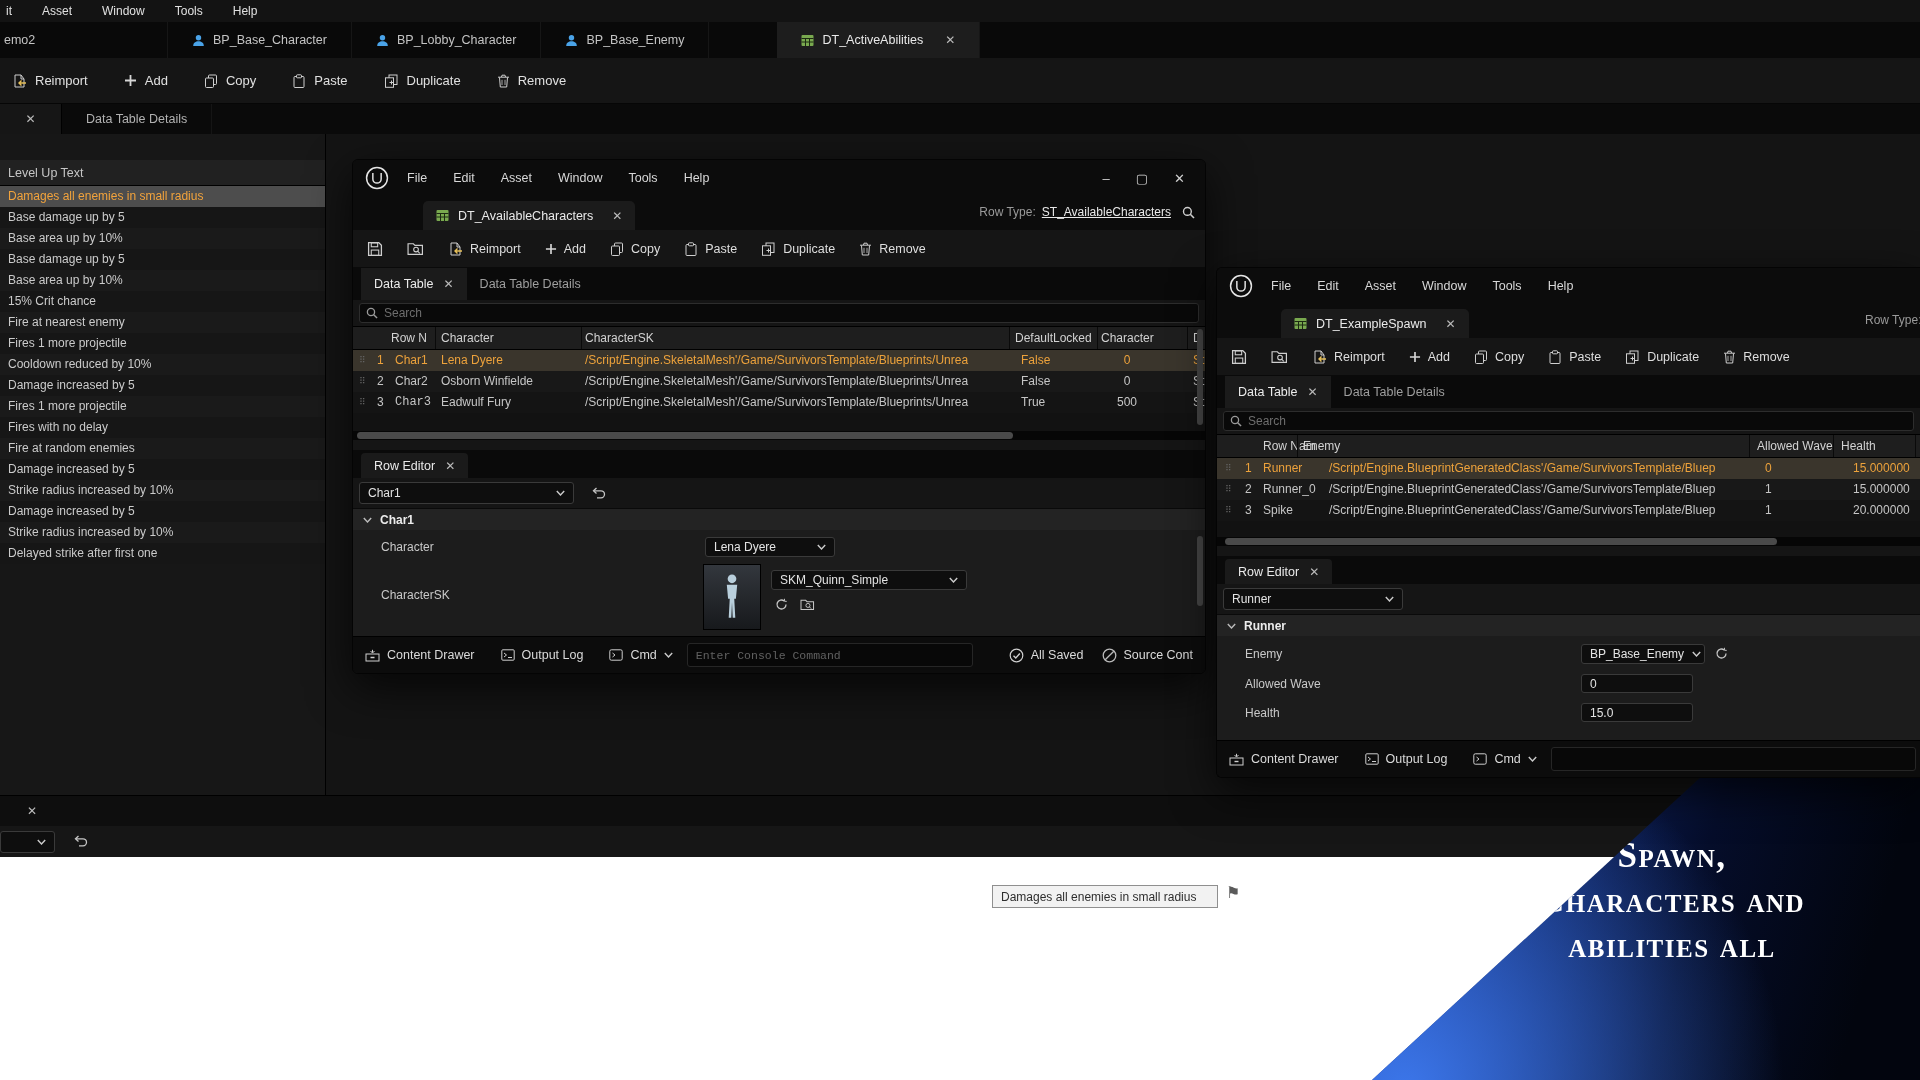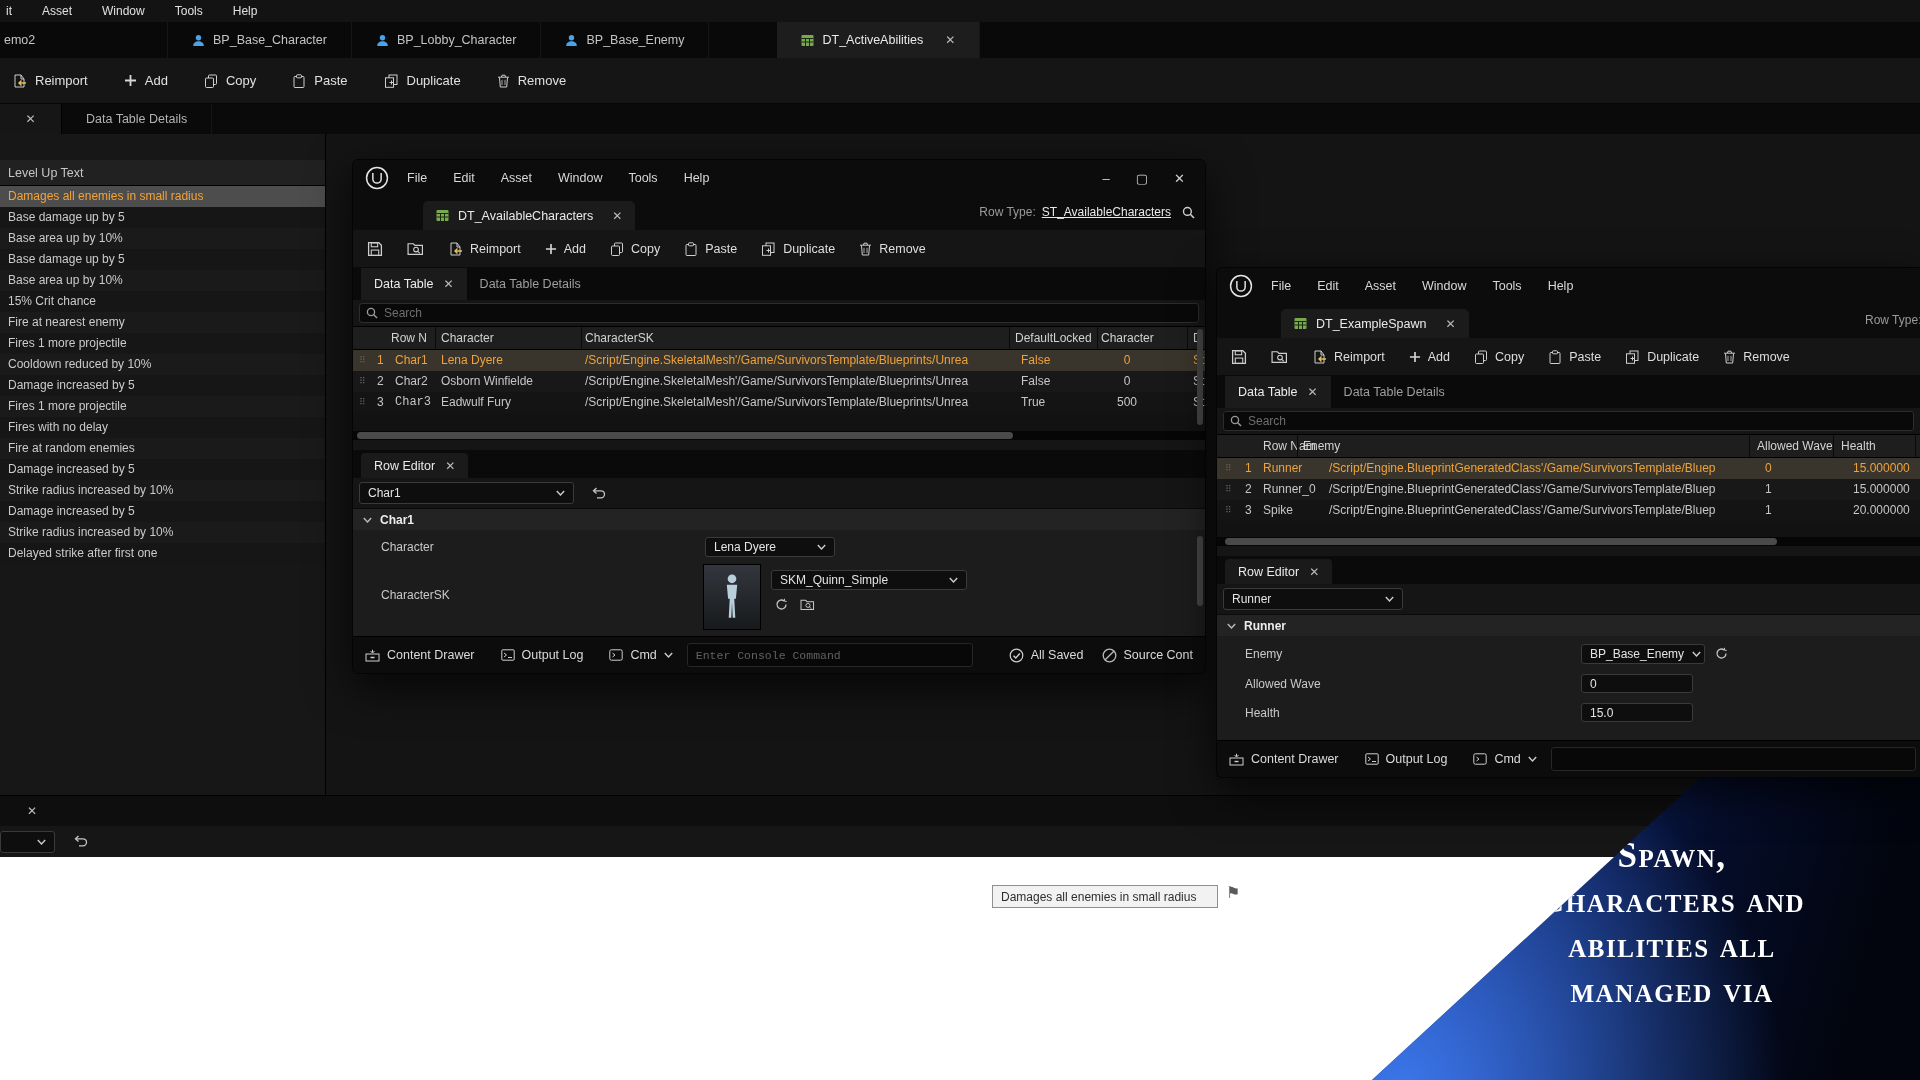--- a/index.html
+++ b/index.html
@@ -256,21 +256,20 @@
           </svg>
         </span>
     </div>
   </div>
 
   <div class="r wedge">
     <div class="promo">
       <div>Spawn,</div>
       <div>Characters and</div>
       <div>abilities all</div>
-      <div>managed via</div>
     </div>
   </div>
 
   <div class="r tooltipbox">
     <span class="nowrap">Damages all enemies in small radius</span>
   </div>
   <span class="r flagicon">⚑</span>
 
   <div class="fwin" style="left:352px; top:159px; width:854px; height:515px; border-radius:6px;">
 

